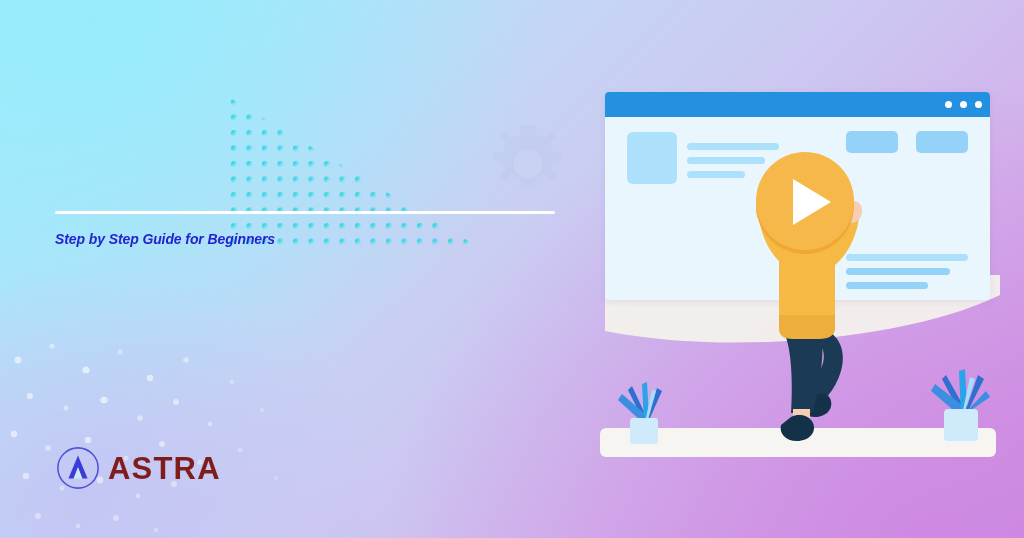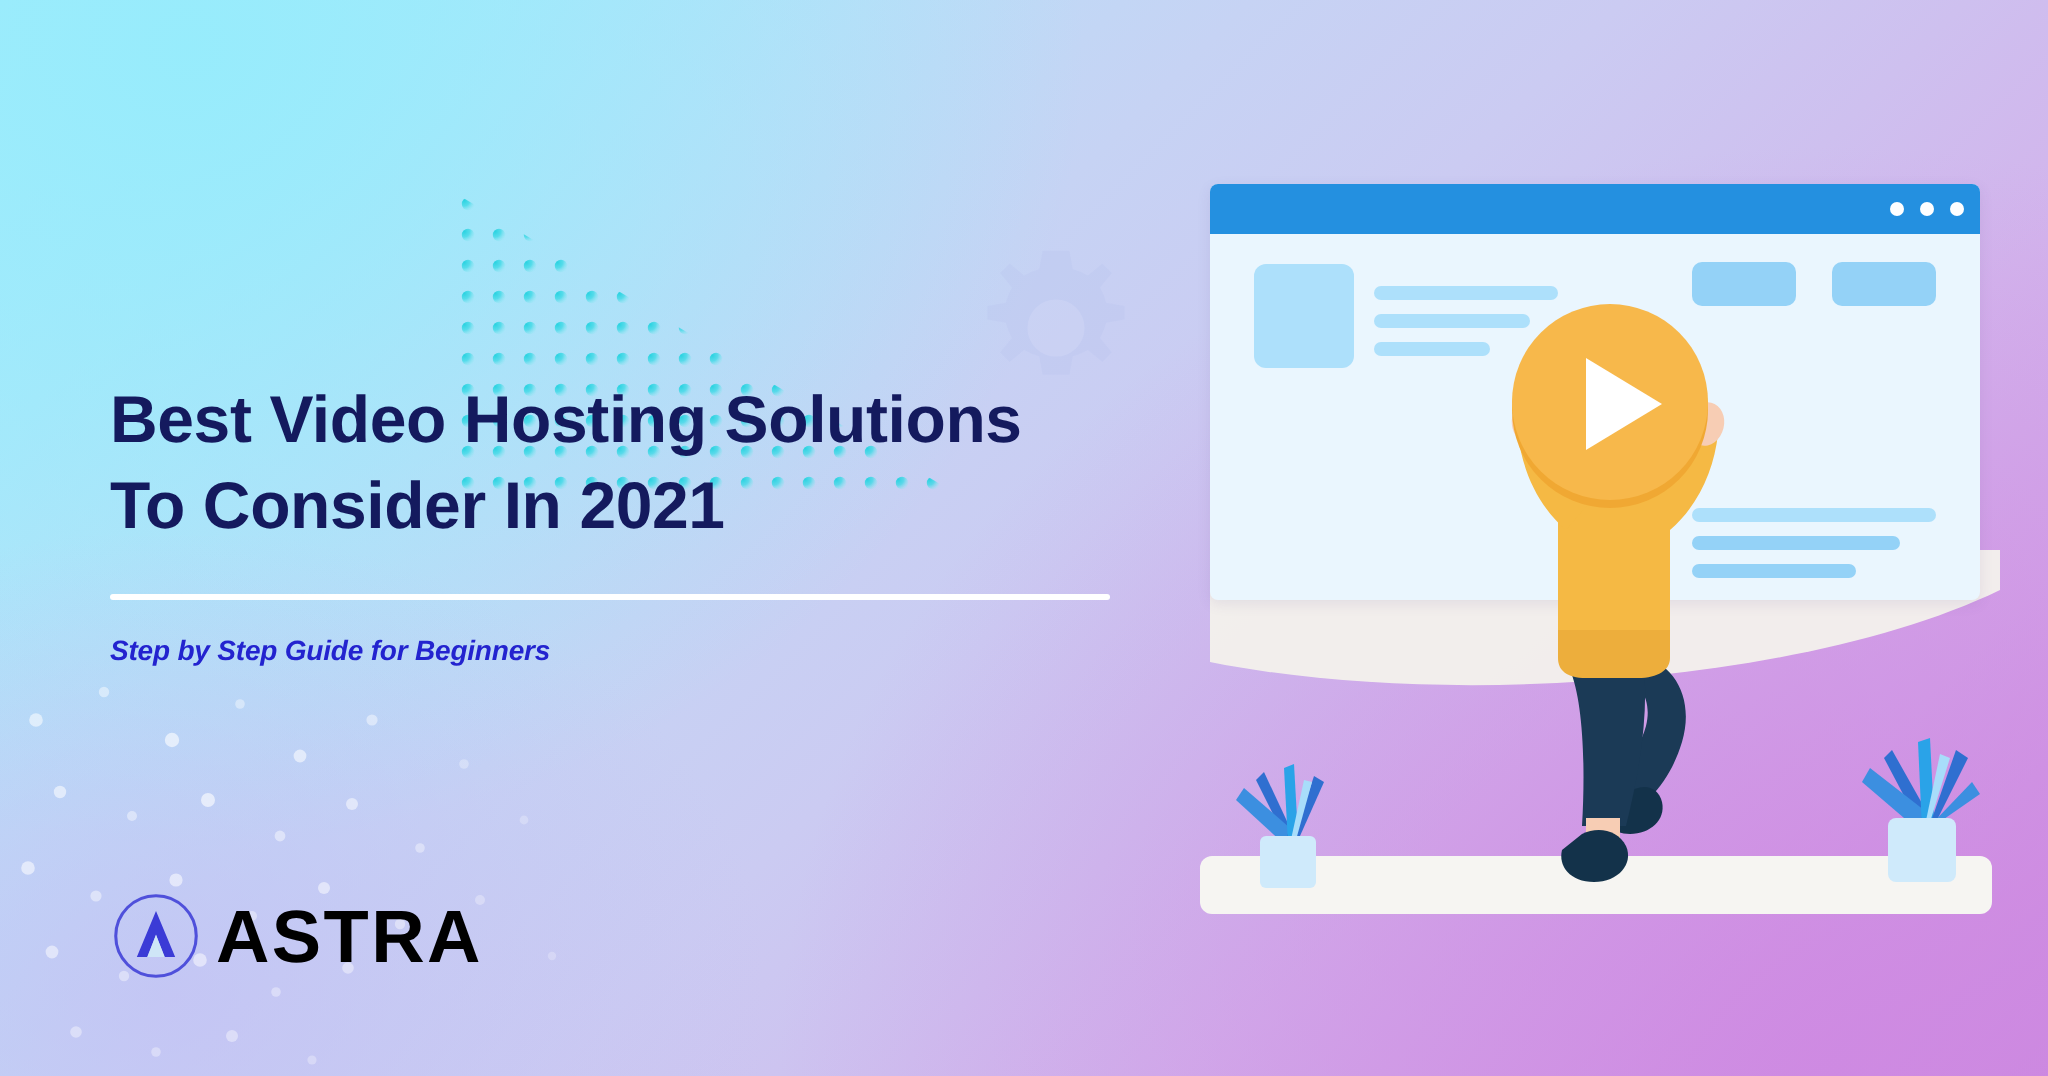--- a/index.html
+++ b/index.html
@@ -80,21 +80,21 @@
     color:#2323cf; letter-spacing:-.1px;
   }
 
   
   .logo-row {
     position:absolute; left:55px; top:445px;
     display:flex; align-items:center; gap:7px;
   }
   .logo-mark { width:46px; height:46px; display:block; }
   .logo-word {
-    font-size:37px; font-weight:bold; color:#000000;
+    font-size:31px; font-weight:bold; color:#7f1d1d;
     letter-spacing:1.2px; line-height:1;
   }
 
   
   .illo { position:absolute; left:560px; top:0px; width:464px; height:538px; }
 
   
   .browser {
     position:absolute; left:45px; top:92px; width:385px; height:208px;
     border-radius:4px; overflow:hidden;
@@ -204,22 +204,20 @@
       <circle cx="116" cy="188" r="3.0" opacity=".4"></circle>
       <circle cx="156" cy="200" r="2.3" opacity=".3"></circle>
       <circle cx="232" cy="52" r="2.4" opacity=".3"></circle>
       <circle cx="262" cy="80" r="2.2" opacity=".26"></circle>
       <circle cx="240" cy="120" r="2.5" opacity=".3"></circle>
       <circle cx="276" cy="148" r="2.1" opacity=".24"></circle>
     </g>
   </svg>
 
   <div class="text-col">
-    <div class="headline">Best Video Hosting Solutions
-To Consider In 2021</div>
     <div class="rule"></div>
     <div class="subhead">Step by Step Guide for Beginners</div>
   </div>
 
   <div class="logo-row">
     <svg class="logo-mark" viewBox="0 0 48 48">
       <circle cx="24" cy="24" r="21" fill="none" stroke="#3b3bd6" stroke-width="1.6" opacity=".85"></circle>
       <path d="M24 11 L34 35 L28.4 35 L24 23.2 L19.6 35 L14 35 Z" fill="#3b3bd6"></path>
       <path d="M24 23.5 L28.6 35 L19.4 35 Z" fill="#cfe6f7"></path>
     </svg>

